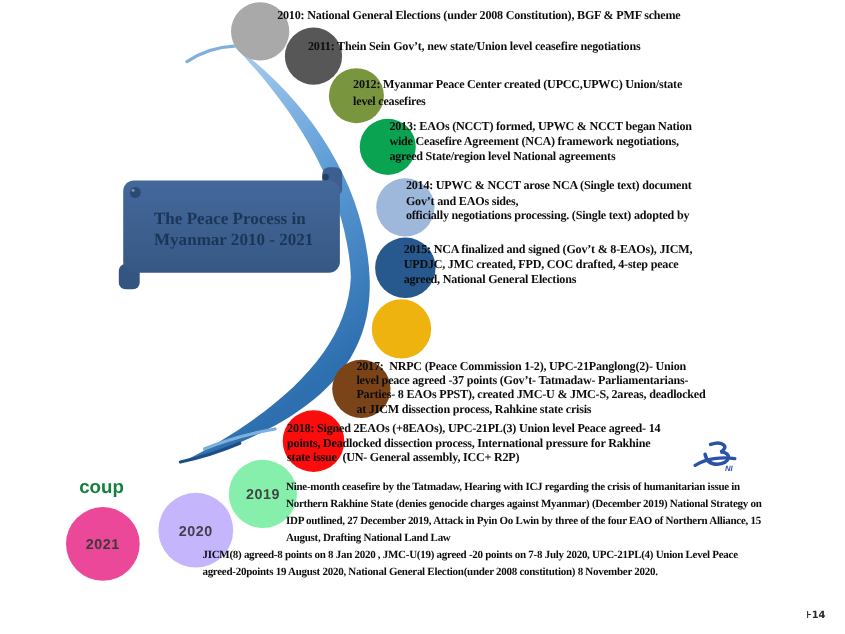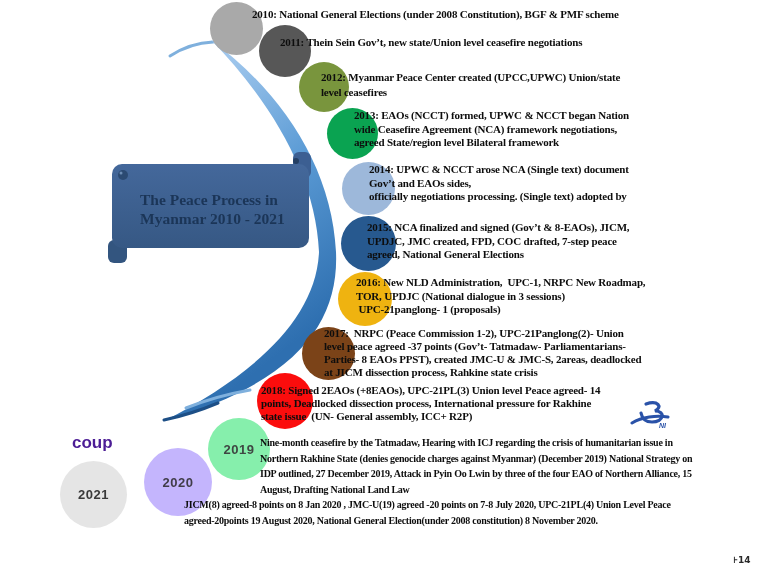--- a/index.html
+++ b/index.html
@@ -25,21 +25,21 @@
   #entry-2017, #entry-2018 { line-height:13px; }
   #entry-2019 { line-height:15.7px; }
   #entry-2020 { line-height:15.5px; }
   #title-text {
     position:absolute; left:140px; top:190px; z-index:4;
     color:#1b3557; font-weight:bold; font-size:15.5px; line-height:19px;
   }
   #coup-label {
     position:absolute; left:72px; top:433px; z-index:4;
     font-family:"Liberation Sans", sans-serif; font-weight:bold;
-    font-size:17px; color:#4c1d95;
+    font-size:17px; color:#15803d;
   }
   #page-number {
     position:absolute; left:733px; top:555px; z-index:4;
     font-family:"DejaVu Sans", sans-serif; font-weight:bold;
     font-size:9px; color:#2a2a2a;text-align:center;
   }
 </style>
 </head>
 <body>
 
@@ -69,21 +69,21 @@
   <div class="circle" style="left:338px;top:272px;width:54px;height:54px;background:#efb310"></div>
   <div class="circle" style="left:302px;top:327px;width:53px;height:53px;background:#7b4318"></div>
   <div class="circle" style="left:257px;top:373px;width:56px;height:56px;background:#fb0d0d"></div>
 
   <div class="circle" style="left:208px;top:418px;width:62px;height:62px;background:#86efac">
     <span class="year-label" style="color:#3f4743">2019</span>
   </div>
   <div class="circle" style="left:144px;top:448px;width:68px;height:68px;background:#c4b5fd">
     <span class="year-label" style="color:#413d49">2020</span>
   </div>
-  <div class="circle" style="left:60px;top:461px;width:67px;height:67px;background:#e5e5e5">
+  <div class="circle" style="left:60px;top:461px;width:67px;height:67px;background:#ec4899">
     <span class="year-label" style="color:#3a3a3a">2021</span>
   </div>
 
   <svg class="layer" width="768" height="576" viewBox="0 0 768 576" style="z-index:3">
     <defs>
       <linearGradient id="boxgrad" x1="0" y1="0" x2="0" y2="1">
         <stop offset="0" stop-color="#44689b"></stop>
         <stop offset="1" stop-color="#365884"></stop>
       </linearGradient>
     </defs>
@@ -105,36 +105,31 @@
   <div class="entry" id="entry-2011" style="left:280px;top:36px">
     <div class="line">2011: Thein Sein Gov’t, new state/Union level ceasefire negotiations</div>
   </div>
   <div class="entry" id="entry-2012" style="left:321px;top:70px">
     <div class="line">2012: Myanmar Peace Center created (UPCC,UPWC) Union/state</div>
     <div class="line">level ceasefires</div>
   </div>
   <div class="entry" id="entry-2013" style="left:354px;top:109px">
     <div class="line">2013: EAOs (NCCT) formed, UPWC &amp; NCCT began Nation</div>
     <div class="line">wide Ceasefire Agreement (NCA) framework negotiations,</div>
-    <div class="line">agreed State/region level Bilateral framework</div>
+    <div class="line">agreed State/region level National agreements</div>
   </div>
   <div class="entry" id="entry-2014" style="left:369px;top:163px">
     <div class="line">2014: UPWC &amp; NCCT arose NCA (Single text) document</div>
     <div class="line">Gov’t and EAOs sides,</div>
     <div class="line">officially negotiations processing. (Single text) adopted by</div>
   </div>
   <div class="entry" id="entry-2015" style="left:367px;top:221px">
     <div class="line">2015: NCA finalized and signed (Gov’t &amp; 8-EAOs), JICM,</div>
-    <div class="line">UPDJC, JMC created, FPD, COC drafted, 7-step peace</div>
+    <div class="line">UPDJC, JMC created, FPD, COC drafted, 4-step peace</div>
     <div class="line">agreed, National General Elections</div>
-  </div>
-  <div class="entry" id="entry-2016" style="left:356px;top:276px">
-    <div class="line">2016: New NLD Administration,  UPC-1, NRPC New Roadmap,</div>
-    <div class="line">TOR, UPDJC (National dialogue in 3 sessions)</div>
-    <div class="line"> UPC-21panglong- 1 (proposals)</div>
   </div>
   <div class="entry" id="entry-2017" style="left:324px;top:327px">
     <div class="line">2017:  NRPC (Peace Commission 1-2), UPC-21Panglong(2)- Union</div>
     <div class="line">level peace agreed -37 points (Gov’t- Tatmadaw- Parliamentarians-</div>
     <div class="line">Parties- 8 EAOs PPST), created JMC-U &amp; JMC-S, 2areas, deadlocked</div>
     <div class="line">at JICM dissection process, Rahkine state crisis</div>
   </div>
   <div class="entry" id="entry-2018" style="left:261px;top:384px">
     <div class="line">2018: Signed 2EAOs (+8EAOs), UPC-21PL(3) Union level Peace agreed- 14</div>
     <div class="line">points, Deadlocked dissection process, International pressure for Rakhine</div>

